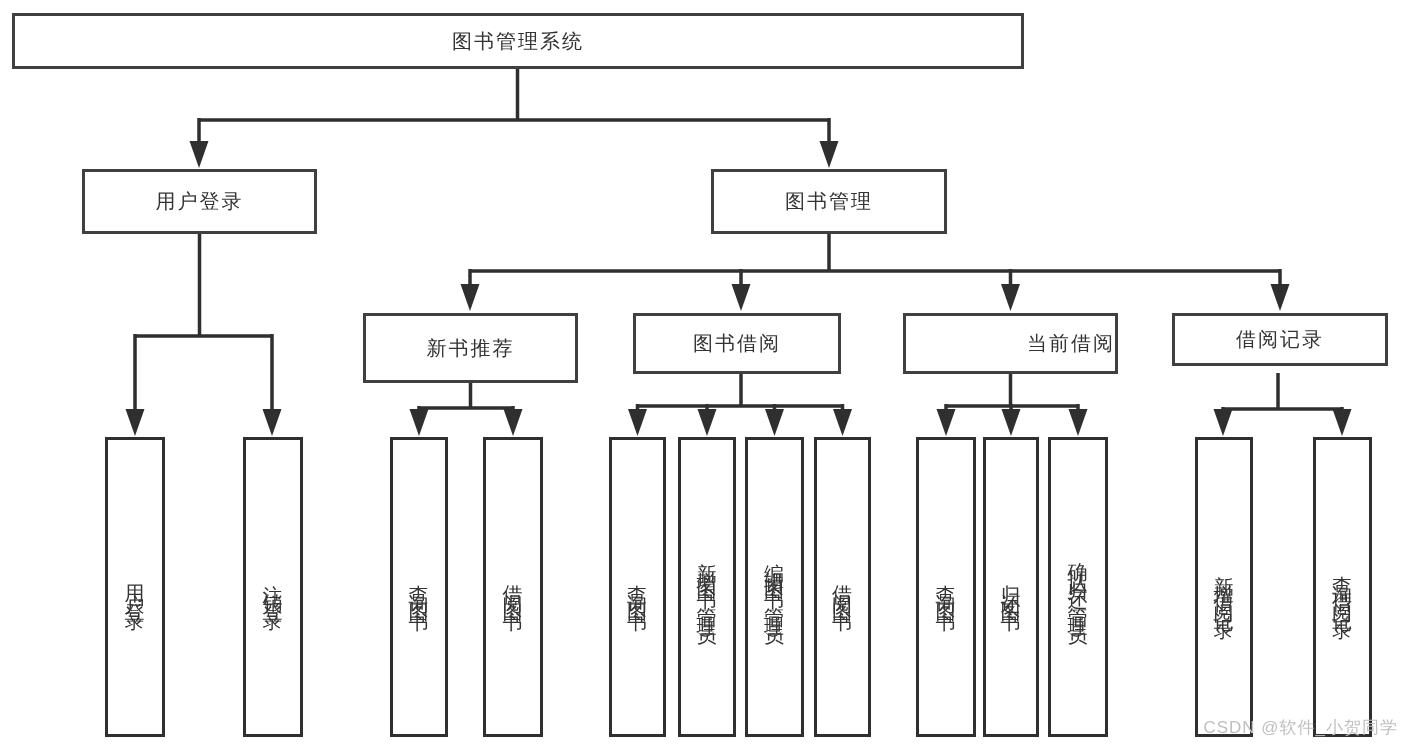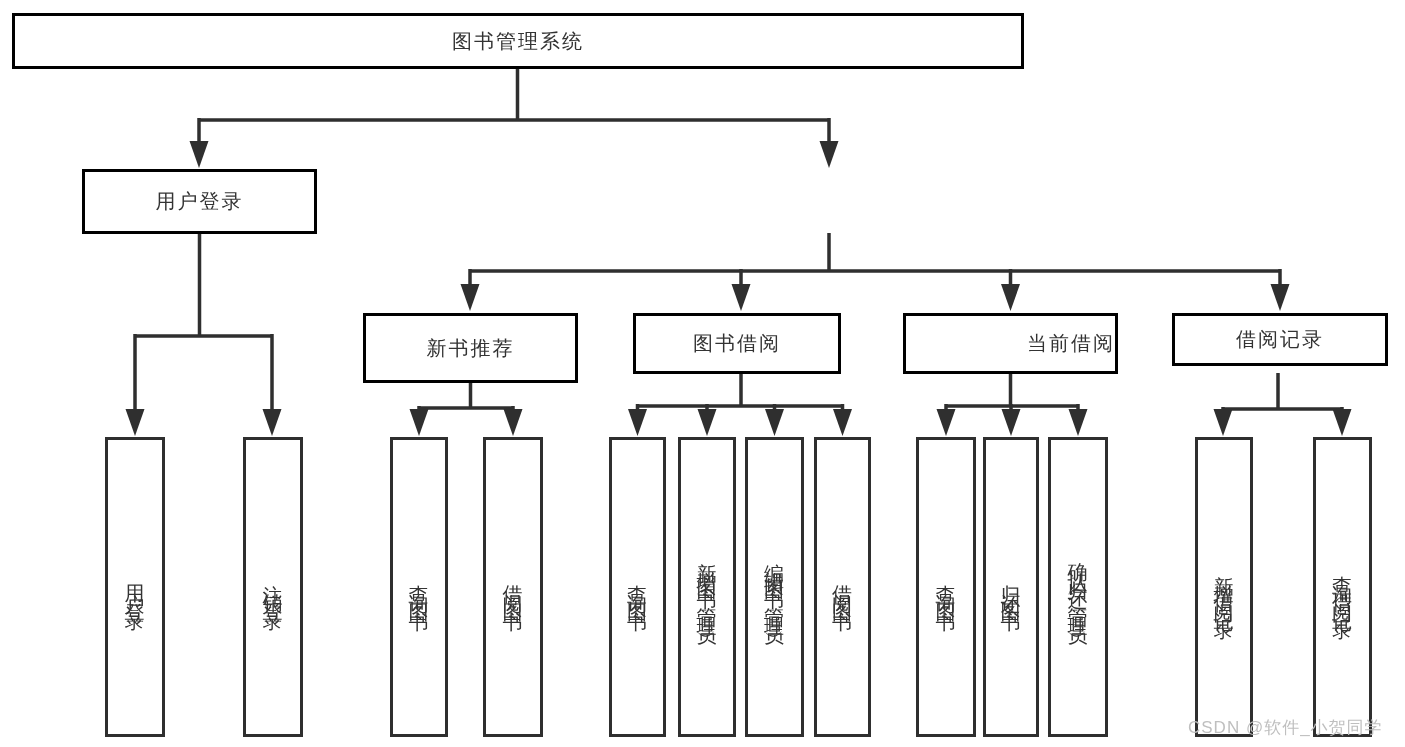--- a/index.html
+++ b/index.html
@@ -14,21 +14,21 @@
     overflow: hidden;
   }
   .connector-layer {
     position: absolute;
     left: 0; top: 0;
     width: 1405px; height: 747px;
   }
   .node {
     position: absolute;
     background: #ffffff;
-    border: 3px solid #000000;
+    border: 3px solid #404040;
     display: flex;
     align-items: center;
     justify-content: center;
     font-size: 20px;
     letter-spacing: 2px;
     color: #333333;
     white-space: nowrap;
     font-family: Liberation Serif, serif;
   }
   .vnode {
@@ -50,20 +50,21 @@
     line-height: 1;
   }
   .watermark {
     position: absolute;
     left: 1188px;
     top: 716px;
     width: 210px;
     font-size: 17px;
     letter-spacing: 1px;
     color: #bfbfbf;
+    text-align: right;
     white-space: nowrap;
   }
 </style>
 </head>
 <body>
 
 <div class="canvas">
 
   <svg class="connector-layer" viewBox="0 0 1405 747" xmlns="http://www.w3.org/2000/svg">
     <g stroke="#2f2f2f" stroke-width="3.5" fill="none">
@@ -111,20 +112,23 @@
       <path d="M1342 436 l-9.5 -27 h19 z"></path>
     </g>
   </svg>
 
   <div class="node" style="left:12px; top:13px; width:1012px; height:56px;">
     <span>图书管理系统</span>
   </div>
 
   <div class="node" style="left:82px; top:169px; width:235px; height:65px;">
     <span>用户登录</span>
+  </div>
+  <div class="node" style="left:711px; top:169px; width:236px; height:65px;">
+    <span>图书管理</span>
   </div>
 
   <div class="node" style="left:363px; top:313px; width:215px; height:70px;">
     <span>新书推荐</span>
   </div>
   <div class="node" style="left:633px; top:313px; width:208px; height:61px;">
     <span>图书借阅</span>
   </div>
   <div class="node" style="left:903px; top:313px; width:215px; height:61px;justify-content:flex-end;">
     <span>当前借阅</span>

